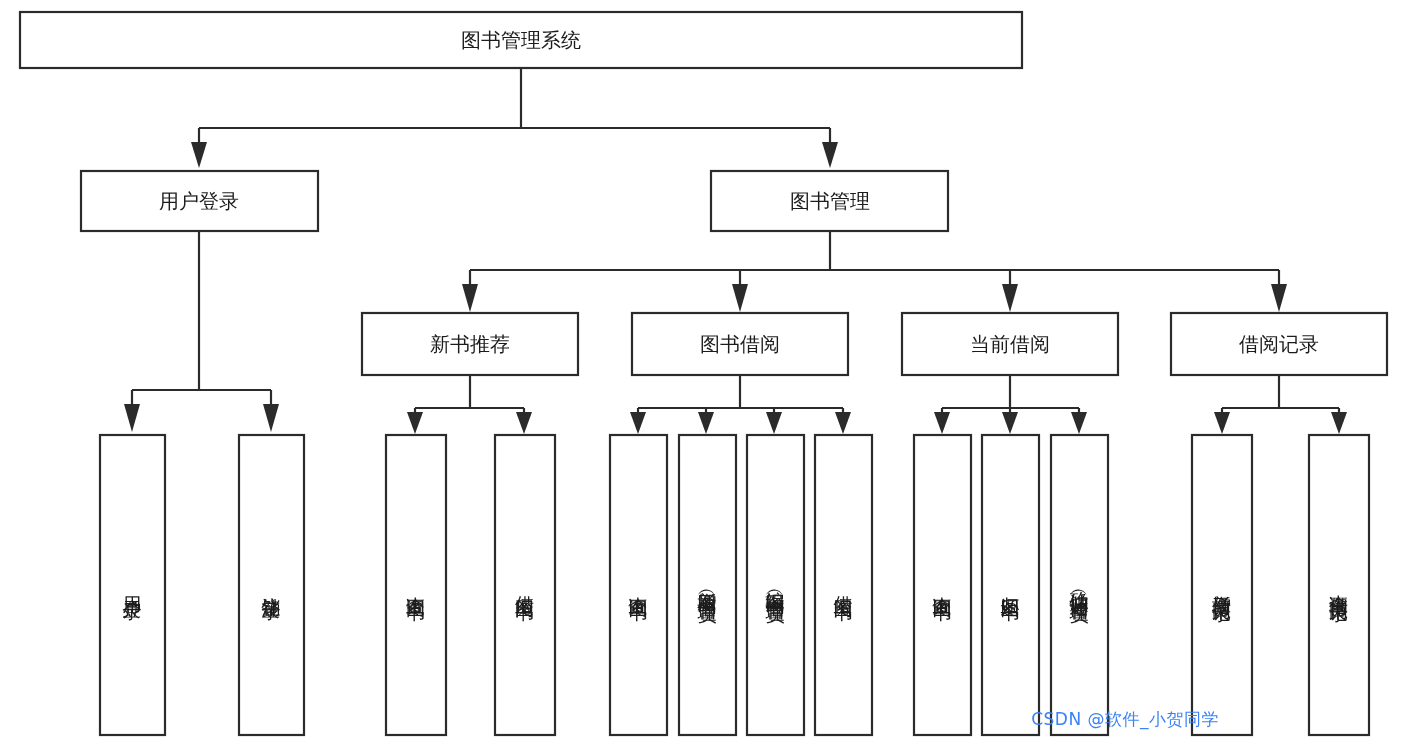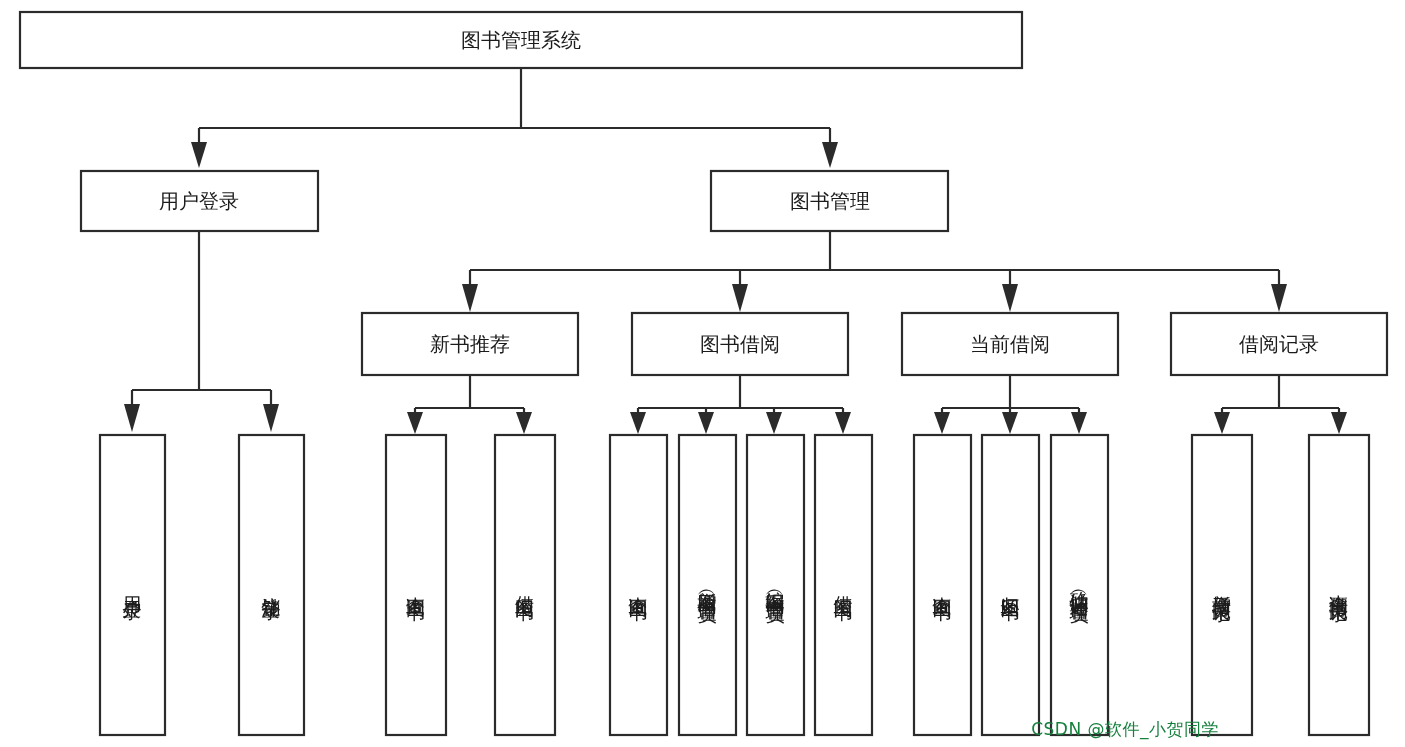--- a/index.html
+++ b/index.html
@@ -58,24 +58,24 @@
     display: flex;
     align-items: center;
     justify-content: center;
     text-align: center;
     white-space: nowrap;
     pointer-events: none;
   }
   #watermark {
     position: absolute;
     right: 10px;
-    bottom: 6px;
+    bottom: 16px;
     font-family: "DejaVu Sans", "Liberation Sans", sans-serif;
     font-size: 17px;
-    color: #15803d;
+    color: #3b82f6;
     letter-spacing: 0.5px;
     user-select: none;
   }
 </style>
 </head>
 <body>
 
 <div id="diagram-root">
 
   <svg class="flow" viewBox="0 0 1405 747">

